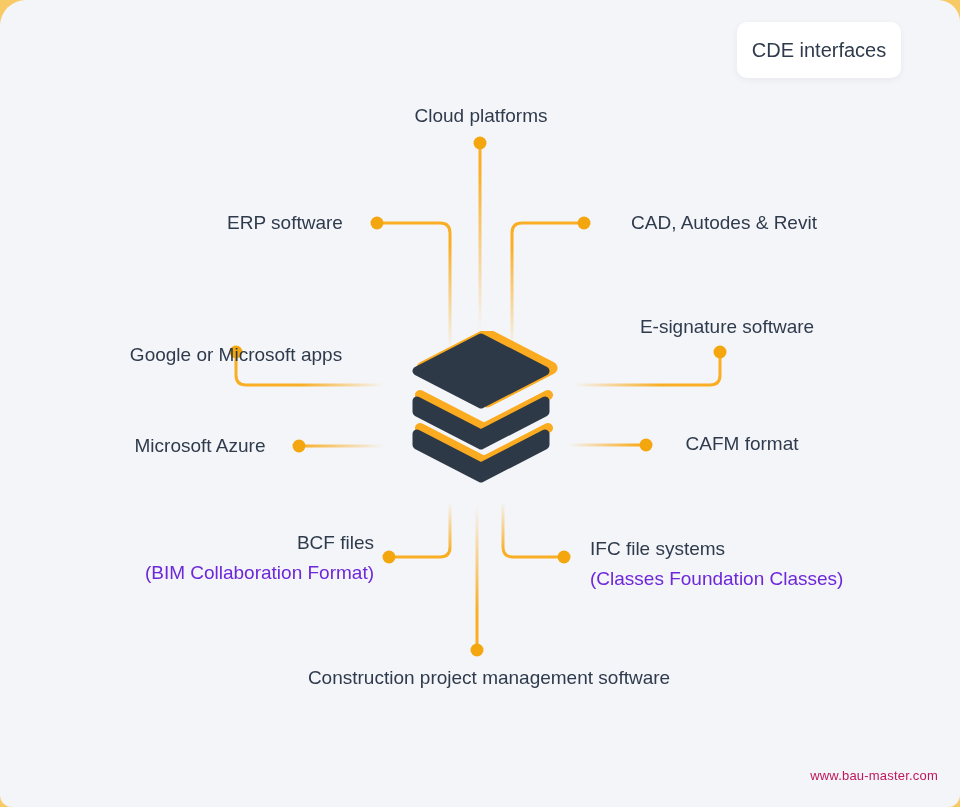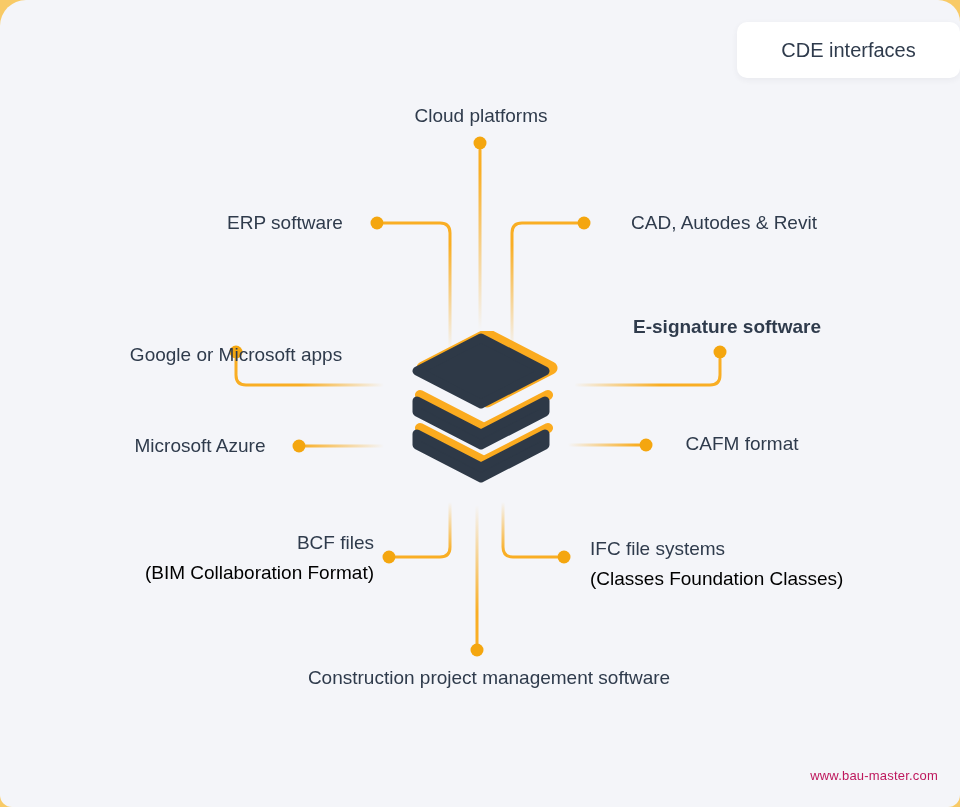--- a/index.html
+++ b/index.html
@@ -9,35 +9,35 @@
     font-family:"Liberation Sans", sans-serif;
     position:relative;overflow:hidden;
   }
   .card{
     position:absolute;inset:0;
     background:#F4F5F9;
     border-radius:26px 22px 12px 12px;
   }
   .badge{
     position:absolute;
-    left:737px;top:22px;width:223px;height:56px;
+    left:737px;top:22px;width:164px;height:56px;
     background:#FFFFFF;border-radius:10px;
     box-shadow:0 2px 6px rgba(47,59,76,0.06);
     display:flex;align-items:center;justify-content:center;
     font-size:20px;font-weight:500;color:#2F3B4C;
   }
   .label{
     position:absolute;
     font-size:19px;font-weight:500;color:#2F3B4C;
     white-space:nowrap;line-height:26px;
   }
   .label.center{transform:translateX(-50%);}
   .label.block{line-height:30px;}
   .label.right{transform:translateX(-100%);text-align:right;}
-  .sub{font-size:19px;font-weight:500;color:#000000;white-space:nowrap;}
+  .sub{font-size:19px;font-weight:500;color:#6d28d9;white-space:nowrap;}
   .footer{
     position:absolute;right:22px;top:768px;
     font-size:13px;color:#be185d;letter-spacing:0.2px;
   }
   svg{position:absolute;display:block;}
   #connectors{left:0;top:0;}
   #center-icon{left:396px;top:331px;}
 </style>
 </head>
 <body>
@@ -118,21 +118,21 @@
 <div class="badge">CDE interfaces</div>
 
 <div class="label center" style="left:481px;top:103px;">Cloud platforms</div>
 
 <div class="label center" style="left:285px;top:210px;">ERP software</div>
 
 <div class="label center" style="left:724px;top:210px;">CAD, Autodes &amp; Revit</div>
 
 <div class="label center" style="left:236px;top:314px;margin-top:28px;">Google or Microsoft apps</div>
 
-<div class="label center" style="left:727px;top:314px;font-weight:bold;">E-signature software</div>
+<div class="label center" style="left:727px;top:314px;">E-signature software</div>
 
 <div class="label center" style="left:200px;top:433px;">Microsoft Azure</div>
 
 <div class="label center" style="left:742px;top:431px;">CAFM format</div>
 
 <div class="label block right" style="left:374px;top:528px;">
   <div>BCF files</div>
   <div class="sub">(BIM Collaboration Format)</div>
 </div>
 

